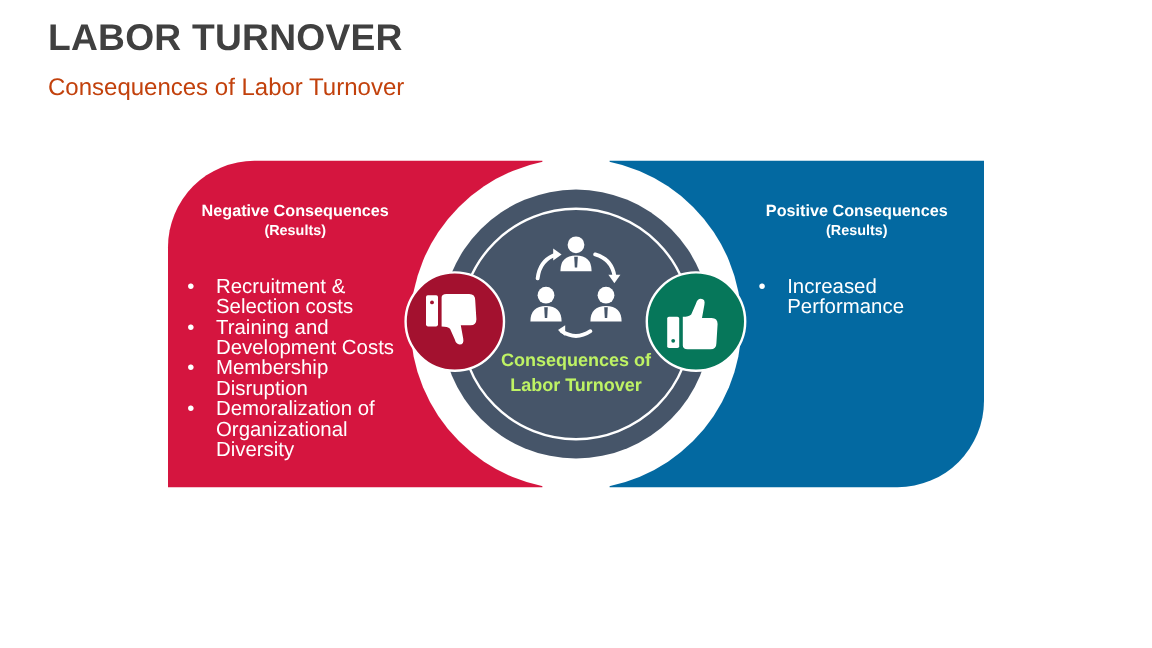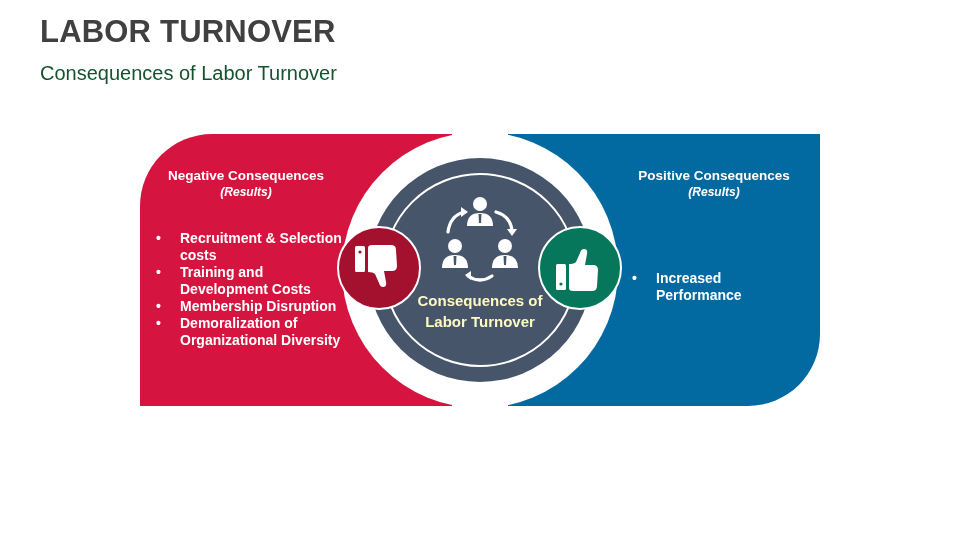--- a/index.html
+++ b/index.html
@@ -1,39 +1,39 @@
 <!DOCTYPE html>
 <html><head>
 <meta charset="utf-8">
 <style>
   html, body { margin: 0; padding: 0; }
   body { width: 960px; height: 540px; background: #ffffff; position: relative; overflow: hidden; font-family: "Liberation Sans", "DejaVu Sans", sans-serif; }
   .title { position: absolute; left: 40px; top: 14px; font-size: 31px; font-weight: bold; color: #404040; letter-spacing: 0.2px; }
-  .subtitle { position: absolute; left: 40px; top: 62px; font-size: 20px; color: #14532d; }
+  .subtitle { position: absolute; left: 40px; top: 62px; font-size: 20px; color: #c2410c; }
 
   .panel { position: absolute; top: 134px; height: 272px; width: 312px; color: #fff; }
   .panel-neg { left: 140px; background: #d5153f; border-top-left-radius: 72px; }
   .panel-pos { left: 508px; background: #0369a1; border-bottom-right-radius: 72px; }
 
   .panel-head { position: absolute; top: 33px; text-align: center; font-size: 13.5px; font-weight: bold; line-height: 17px; }
   .panel-neg .panel-head { left: 20px; width: 172px; }
   .panel-pos .panel-head { right: 20px; width: 172px; }
-  .panel-sub { font-style: italic; font-size: 12px; }
+  .panel-sub { font-size: 12px; }
 
-  .bullets { position: absolute; list-style: none; margin: 0; padding: 0; font-size: 14px; font-weight: bold; line-height: 17px; }
+  .bullets { position: absolute; list-style: none; margin: 0; padding: 0; font-size: 17px; font-weight: normal; line-height: 17px; }
   .panel-neg .bullets { left: 14px; top: 96px; width: 190px; }
   .panel-pos .bullets { left: 122px; top: 96px; width: 180px; }
   .bullets li { position: relative; padding-left: 26px; }
-  .panel-pos .bullets li { margin-bottom: 6px; margin-top: 40px; }
+  .panel-pos .bullets li { margin-bottom: 6px; }
   .bullets li::before { content: "\2022"; position: absolute; left: 2px; top: 0; }
 
   .white-disc { position: absolute; left: 342px; top: 132px; width: 276px; height: 276px; border-radius: 50%; background: #ffffff; }
   .core { position: absolute; left: 368px; top: 158px; width: 224px; height: 224px; border-radius: 50%; background: #465569; }
   .core-ring { position: absolute; left: 15px; top: 15px; width: 190px; height: 190px; border-radius: 50%; border: 2px solid #ffffff; }
-  .core-label { position: absolute; left: 0; width: 224px; top: 132px; text-align: center; color: #fef9c3; font-weight: bold; font-size: 15px; line-height: 21px; }
+  .core-label { position: absolute; left: 0; width: 224px; top: 132px; text-align: center; color: #bef264; font-weight: bold; font-size: 15px; line-height: 21px; }
   .cycle-icon { position: absolute; left: 62px; top: 28px; width: 100px; height: 100px; }
 
   .badge { position: absolute; top: 226px; width: 84px; height: 84px; border-radius: 50%; border: 2px solid #ffffff; box-sizing: border-box; }
   .badge-neg { left: 337px; background: #a3112f; }
   .badge-pos { left: 538px; background: #06775a; }
   .badge svg { position: absolute; left: 12px; top: 12px; width: 56px; height: 56px; }
 </style>
 </head>
 <body>
 

